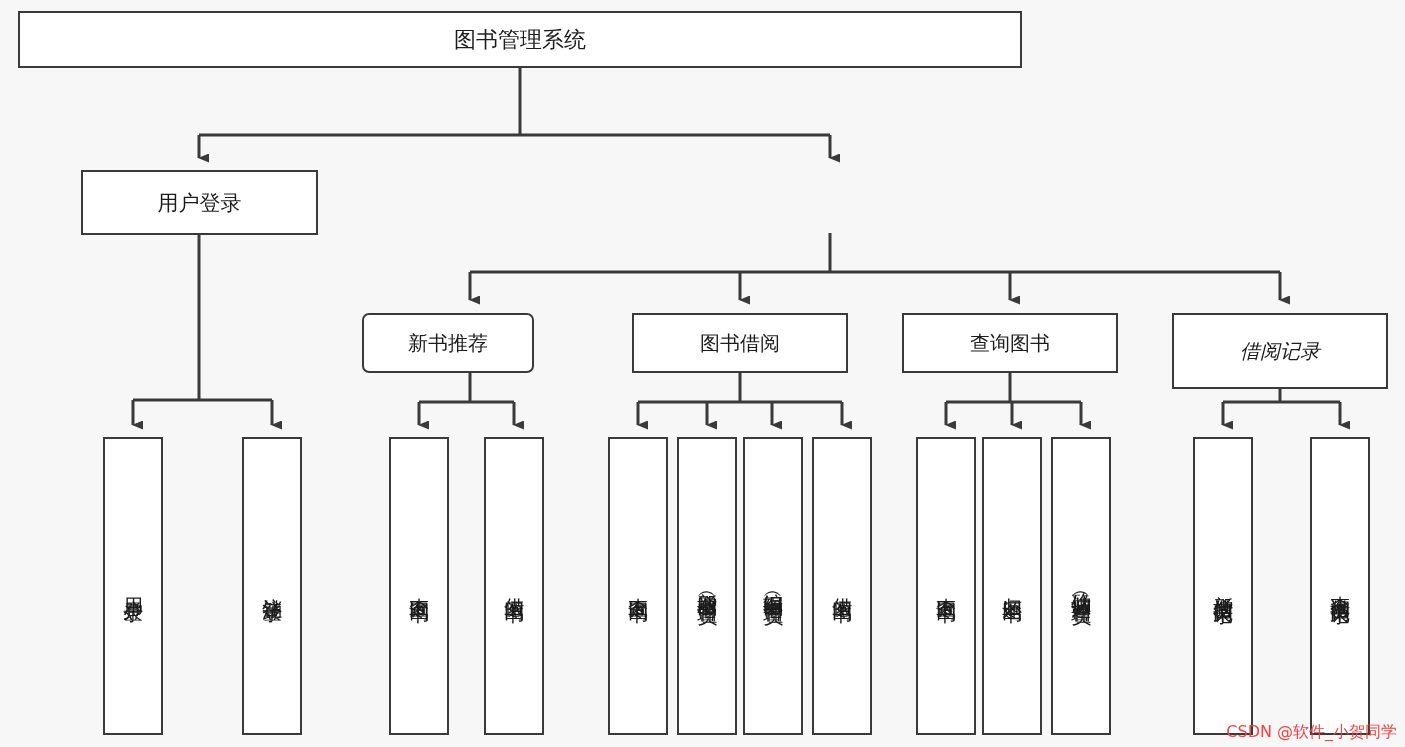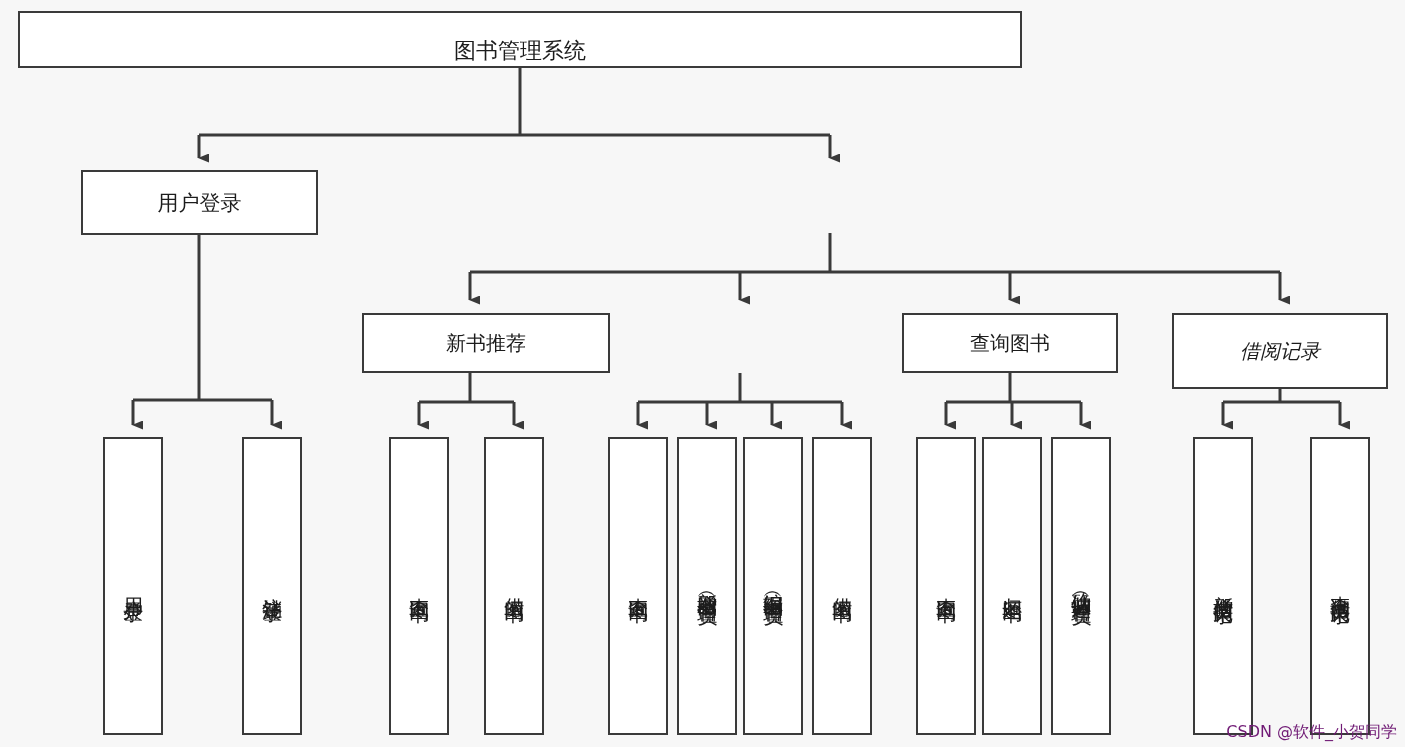--- a/index.html
+++ b/index.html
@@ -35,21 +35,21 @@
   }
   .leaf .vtxt{
     writing-mode:vertical-rl;
     text-orientation:upright;
     display:block;
   }
   .watermark{
     position:absolute;
     right:8px;bottom:4px;
     font-size:16px;
-    color:#701a75;
+    color:#ef4444;
     z-index:3;
     white-space:nowrap;
   }
 </style>
 </head>
 <body>
 
 <div id="stage">
 
   <svg id="wires" viewBox="0 0 1405 747">
@@ -95,30 +95,33 @@
       <path d="M1012,402 L1012,425" marker-end="url(#arw)"></path>
       <path d="M1081,402 L1081,425" marker-end="url(#arw)"></path>
 
       <path d="M1280,373 L1280,402"></path>
       <path d="M1223,402 L1340,402"></path>
       <path d="M1223,402 L1223,425" marker-end="url(#arw)"></path>
       <path d="M1340,402 L1340,425" marker-end="url(#arw)"></path>
     </g>
   </svg>
 
-  <div class="node lvl0" style="left:18px;top:11px;width:1004px;height:57px;align-items:flex-end;">
+  <div class="node lvl0" style="left:18px;top:11px;width:1004px;height:57px;">
     <span>图书管理系统</span>
   </div>
 
   <div class="node lvl1" style="left:81px;top:170px;width:237px;height:65px;">
     <span>用户登录</span>
   </div>
 
-  <div class="node lvl2" style="left:362px;top:313px;width:248px;height:60px;">
+  <div class="node lvl2" style="left:362px;top:313px;width:172px;height:60px;border-radius:7px;">
     <span>新书推荐</span>
+  </div>
+  <div class="node lvl2" style="left:632px;top:313px;width:216px;height:60px;">
+    <span>图书借阅</span>
   </div>
   <div class="node lvl2" style="left:902px;top:313px;width:216px;height:60px;">
     <span>查询图书</span>
   </div>
   <div class="node lvl2" style="left:1172px;top:313px;width:216px;height:76px;font-style:italic;">
     <span>借阅记录</span>
   </div>
 
   <div class="node leaf" style="left:103px;top:437px;width:60px;height:298px;">
     <span class="vtxt">用户登录</span>

